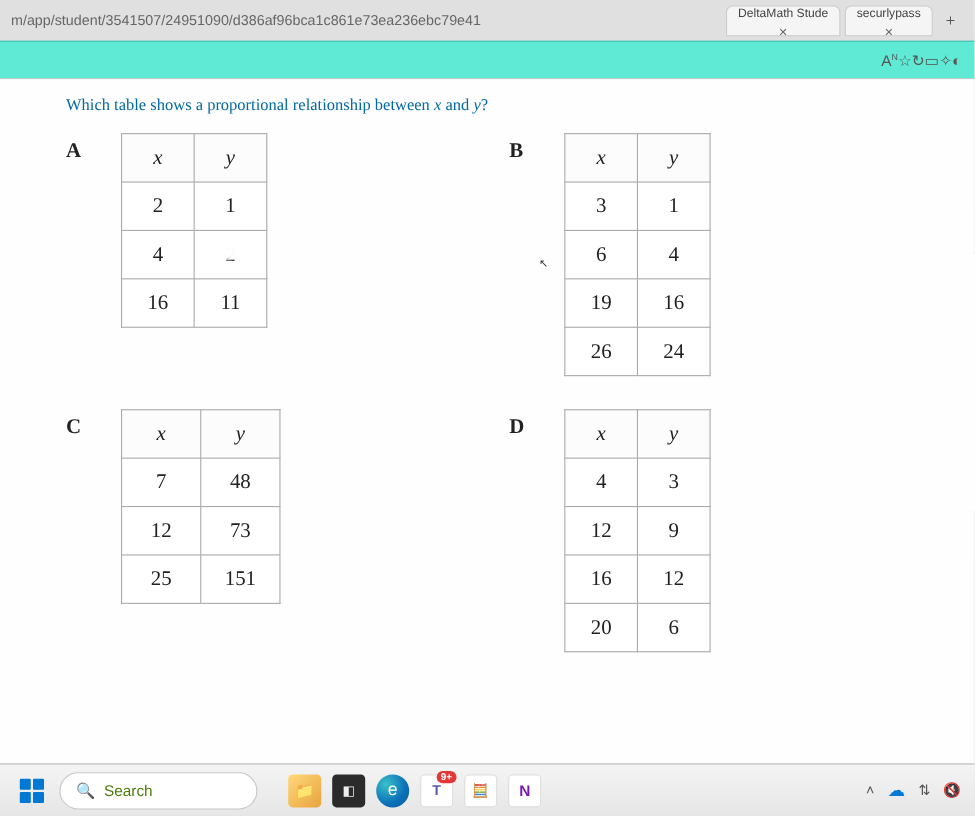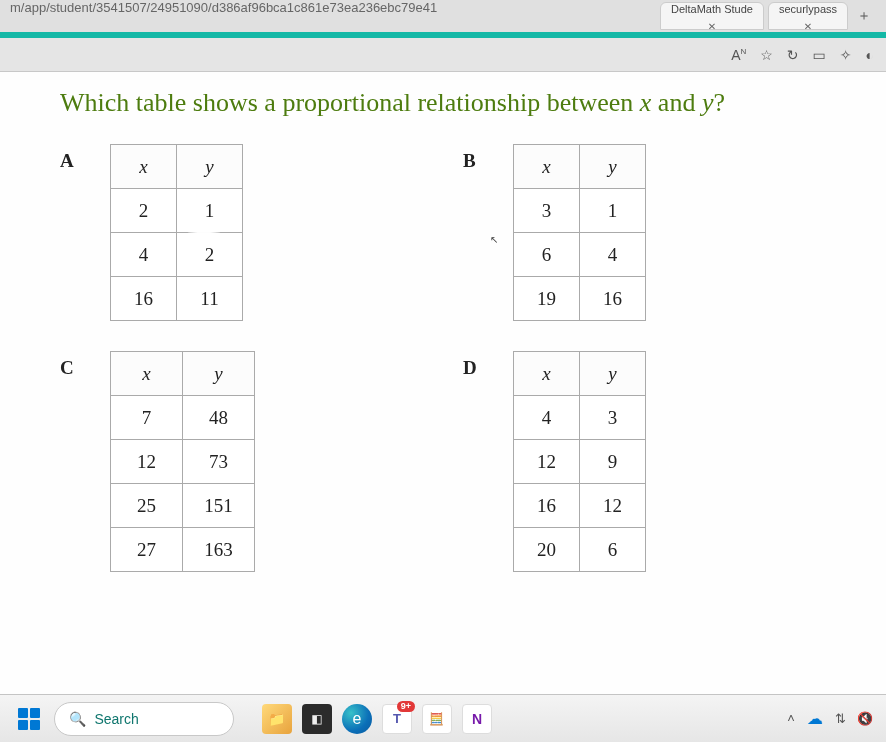--- a/index.html
+++ b/index.html
@@ -6,23 +6,24 @@
     body {
       font-family: 'Segoe UI', Tahoma, Geneva, sans-serif;
       background: linear-gradient(180deg, #e8e8e8 0%, #d8d8d8 100%);
       width: 886px;
       height: 742px;
       overflow: hidden;
       position: relative;
     }
     .browser-top {
       display: flex;
+      align-items: center;
       height: 38px;
       background: #e0e0e0;
-      border-bottom: 6px solid #14b8a6;
+      border-bottom: 1px solid #14b8a6;
       font-size: 12px;
       color: #555;
     }
     .url-bar {
       flex: 1;
       padding: 0 10px;
       white-space: nowrap;
       overflow: hidden;
       color: #666;
       font-size: 13px;
@@ -55,40 +56,39 @@
       height: 24px;
       display: flex;
       align-items: center;
       justify-content: center;
       color: #555;
       font-size: 14px;
     }
     .browser-icons {
       display: flex;
       align-items: center;
-      gap: 14px;
       padding: 0 12px;
       height: 34px;
-      background: #e5e5e5;
+      background: #5eead4;
       border-bottom: 1px solid #c8c8c8;
       justify-content: flex-end;
       font-size: 14px;
       color: #555;
     }
     .content {
       padding: 16px 60px 20px 60px;
       background: #fefefe;
       height: calc(100% - 38px - 34px - 48px);
       overflow: auto;
     }
     .question {
       font-family: Georgia, 'Times New Roman', serif;
-      font-size: 26px;
-      color: #4d7c0f;
-      margin-bottom: 26px;
+      font-size: 15px;
+      color: #0369a1;
+      margin-bottom: 16px;
     }
     .question .var {
       font-style: italic;
       font-family: Georgia, serif;
     }
     .options-grid {
       display: grid;
       grid-template-columns: 1fr 1fr;
       gap: 30px 40px;
     }
@@ -176,21 +176,21 @@
       height: 34px;
       padding: 0 14px;
       gap: 8px;
       width: 180px;
     }
     .search-box .mag {
       color: #555;
       font-size: 14px;
     }
     .search-box span.txt {
-      color: #0f766e;
+      color: #4d7c0f;
       font-size: 14px;
     }
     .task-icons {
       display: flex;
       align-items: center;
       gap: 10px;
       margin-left: 20px;
     }
     .task-icon {
       width: 30px;
@@ -300,20 +300,24 @@
               <td>1</td>
             </tr>
         <tr>
               <td>6</td>
               <td>4</td>
             </tr>
         <tr>
               <td>19</td>
               <td>16</td>
             </tr>
+        <tr>
+              <td>26</td>
+              <td>24</td>
+            </tr>
       </tbody>
         </table>
     </div>
 
     <div class="option">
       <div class="option-label">C</div>
       <table class="data-table wide">
         <tbody>
             <tr>
           <th>x</th>
@@ -324,24 +328,20 @@
               <td>48</td>
             </tr>
         <tr>
               <td>12</td>
               <td>73</td>
             </tr>
         <tr>
               <td>25</td>
               <td>151</td>
             </tr>
-        <tr>
-              <td>27</td>
-              <td>163</td>
-            </tr>
       </tbody>
         </table>
     </div>
 
     <div class="option">
       <div class="option-label">D</div>
       <table class="data-table">
         <tbody>
             <tr>
           <th>x</th>

